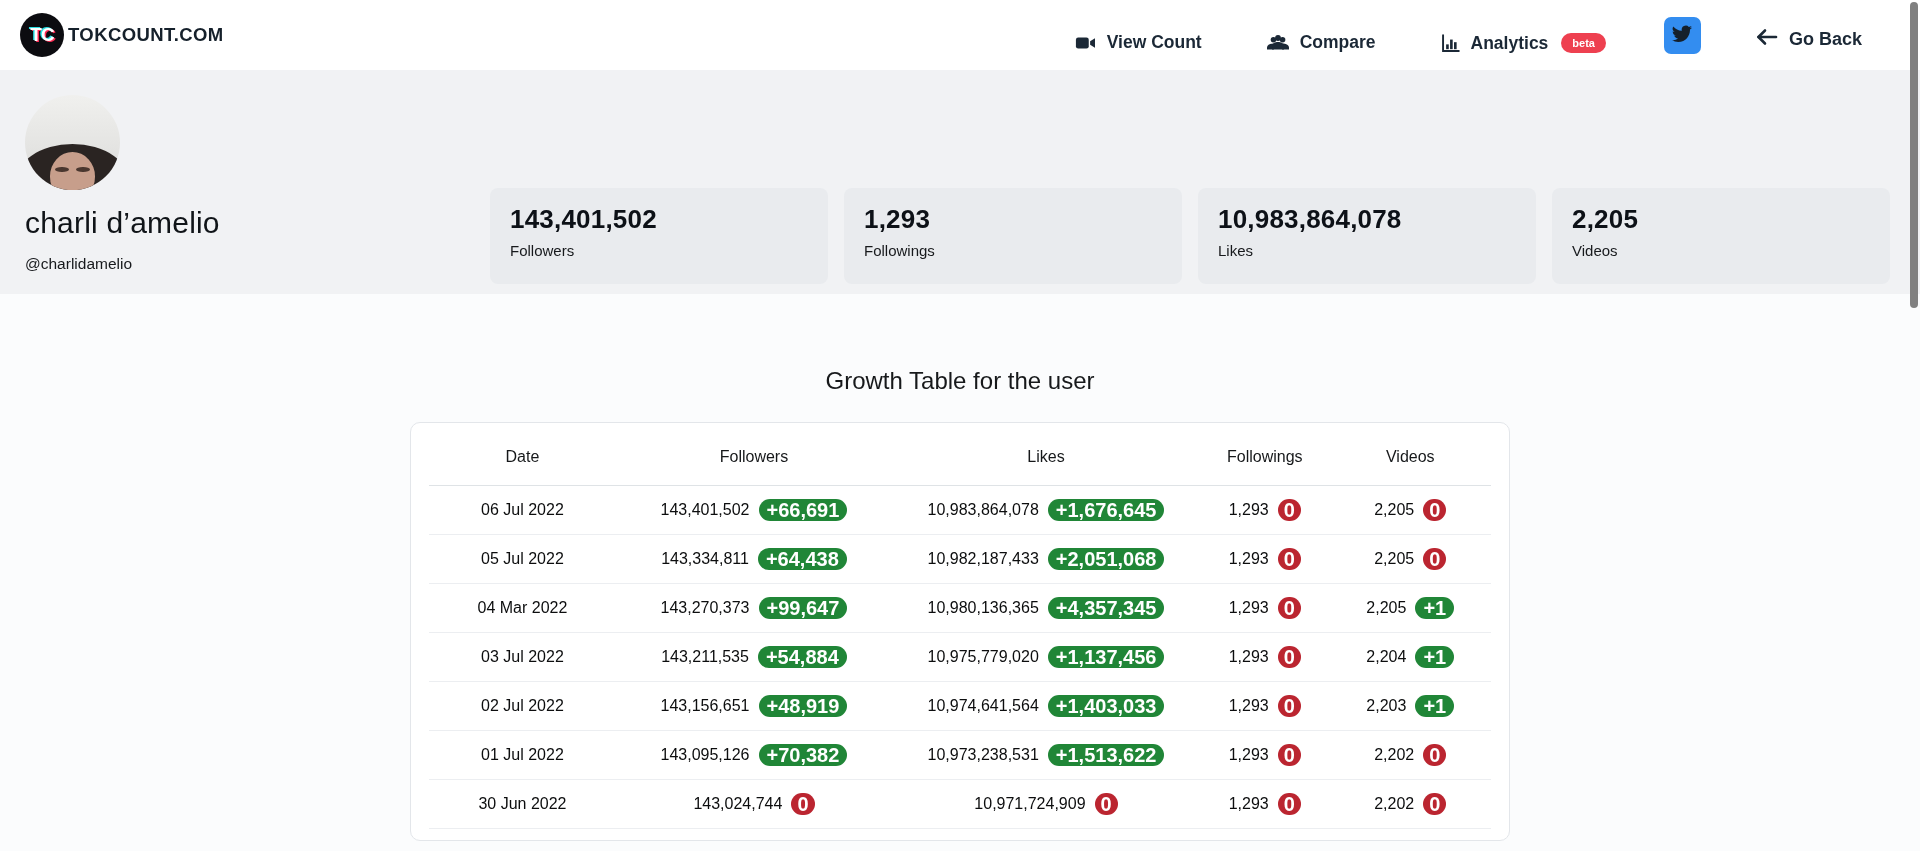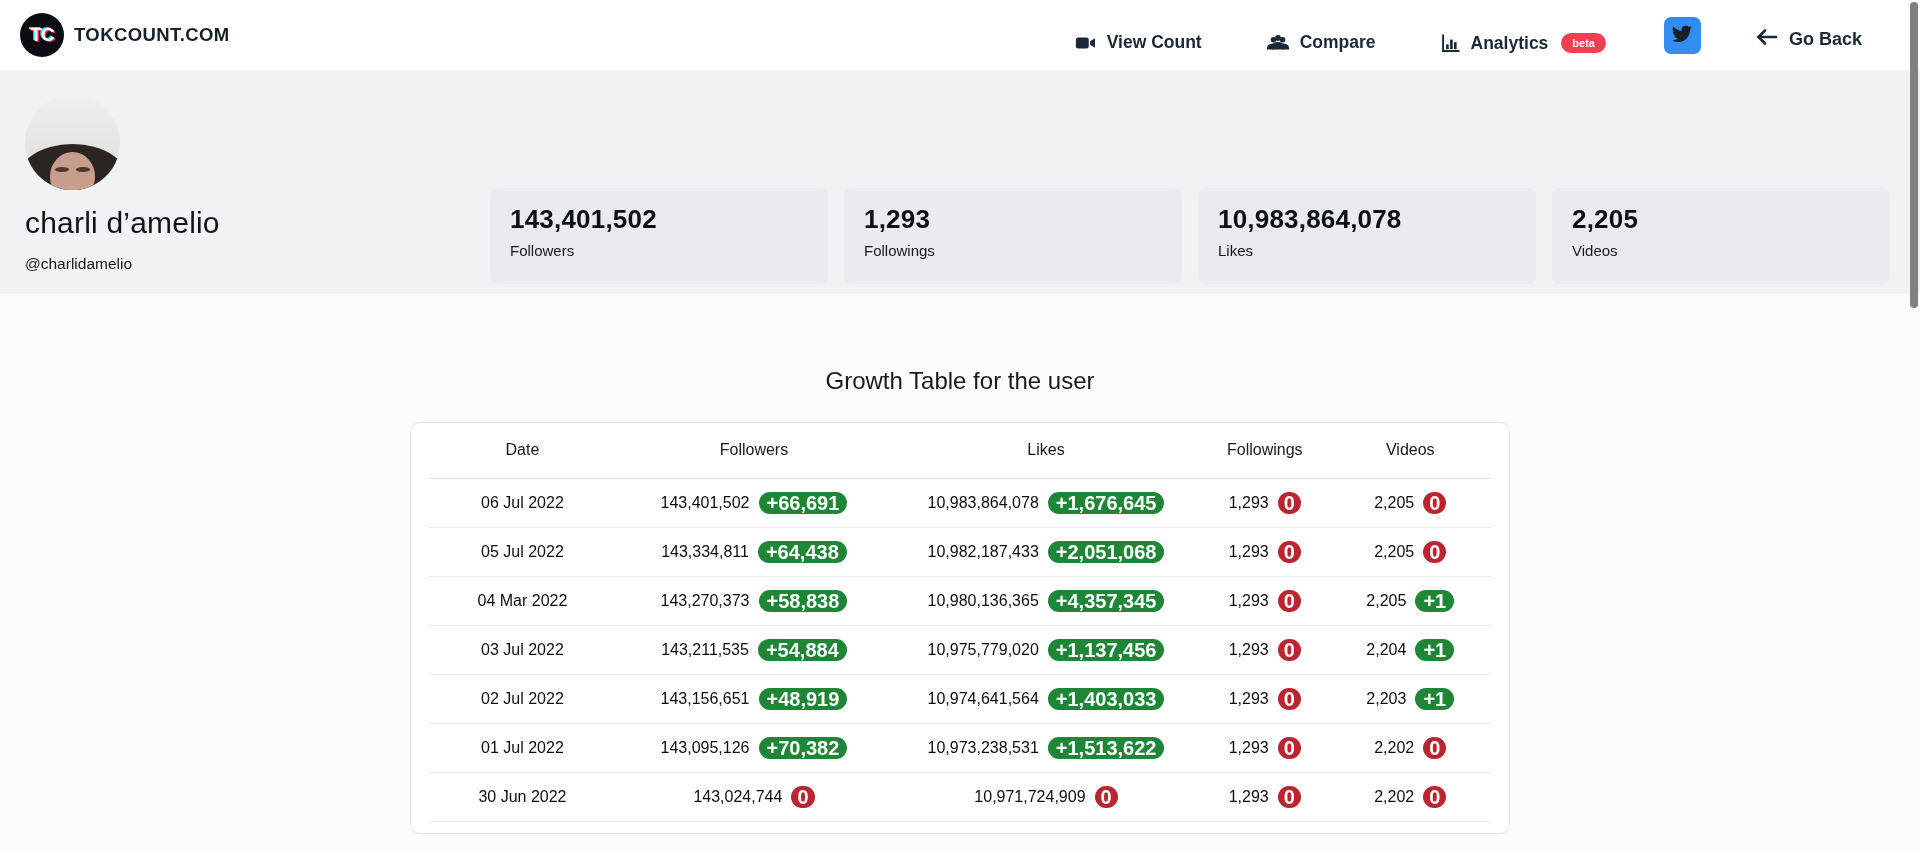--- a/index.html
+++ b/index.html
@@ -6,21 +6,21 @@
     --green:#208637; --red:#bb2530; --navy:#1b2836; --twitter-blue:#338df0;
     --beta-red:#ee4050; --hero-bg:#f1f2f4; --stat-card-bg:#e9ebee;
     --page-bg:#fbfcfd; --card-border:#e3e6ea; --row-border:#eceef1; --scrollbar:#808080;
   }
   *{box-sizing:border-box; margin:0; padding:0;}
   html,body{width:1920px; height:851px; overflow:hidden;}
   body{font-family:"Liberation Sans", sans-serif; background:var(--page-bg); color:#101418; position:relative;}
 
   
   .header{height:70px; background:#fff; display:flex; align-items:center; padding:0 58px 0 20px;}
-  .brand{display:flex; align-items:center; gap:10px; cursor:pointer;text-align:right;}
+  .brand{display:flex; align-items:center; gap:4px; cursor:pointer;text-align:right;}
   .logo-circle{width:44px; height:44px; border-radius:50%; background:#0c0c10; color:#fff;
     display:flex; align-items:center; justify-content:center; font-weight:800; font-size:19px;
     text-shadow:-1.5px -1px 0 #2de2e6, 1.5px 1px 0 #fe2c55; letter-spacing:-1px;}
   .brand-name{font-size:18.5px; font-weight:700; color:#15202b; letter-spacing:.4px;}
   .nav{margin-left:auto; display:flex; align-items:flex-end; gap:64px;}
   .nav-item{display:flex; align-items:center; gap:10px; font-size:17.5px; font-weight:600;
     color:var(--navy); cursor:pointer; white-space:nowrap;}
   .nav-item svg{display:block;}
   .beta-pill{background:var(--beta-red); color:#fff; font-size:11px; font-weight:700;
     padding:4px 11px; border-radius:13px; margin-left:3px;}
@@ -45,21 +45,21 @@
 
   .stats{position:absolute; left:490px; right:30px; top:118px; display:flex; gap:16px;}
   .stat-card{flex:1; background:var(--stat-card-bg); border-radius:8px; padding:16px 20px; height:96px;}
   .stat-value{font-size:26px; font-weight:800; color:#0d1117; letter-spacing:.2px;}
   .stat-label{font-size:15px; color:#17191c; margin-top:7px;}
 
   
   .main{padding-top:1px;}
   .growth-title{text-align:center; font-size:24px; font-weight:500; color:#17191b; margin-top:72px;}
   .table-card{width:1100px; margin:27px auto 8px; background:#fff; border:1px solid var(--card-border);
-    border-radius:10px; padding:0 18px 11px;}
+    border-radius:10px; padding:7px 18px 11px;}
   table{width:100%; border-collapse:collapse; table-layout:fixed;}
   col.c-date{width:17.6%;} col.c-followers{width:26%;} col.c-likes{width:29%;}
   col.c-followings{width:12.2%;} col.c-videos{width:15.2%;}
   th{height:55px; font-size:16px; font-weight:400; color:#16181a; text-align:center;
     border-bottom:1px solid #dfe3e6;}
   td{height:49px; font-size:16px; color:#0c0d0e; text-align:center; border-bottom:1px solid var(--row-border); white-space:nowrap;}
   .cellwrap{display:inline-flex; align-items:center; gap:9px;}
   .badge{display:inline-flex; align-items:center; justify-content:center; min-width:22px; height:22px;
     border-radius:12px; padding:0 8px; font-size:20px; font-weight:600; color:#fff; line-height:1;}
   .badge.up{background:var(--green);}
@@ -240,21 +240,21 @@
         <span>2,205</span>
         <span class="badge zero">0</span>
       </span>
     </td>
   </tr>
           <tr>
     <td>04 Mar 2022</td>
     <td>
       <span class="cellwrap">
         <span>143,270,373</span>
-        <span class="badge up">+58,838</span>
+        <span class="badge up">+99,647</span>
       </span>
     </td>
     <td>
       <span class="cellwrap">
         <span>10,980,136,365</span>
         <span class="badge up">+4,357,345</span>
       </span>
     </td>
     <td>
       <span class="cellwrap">

